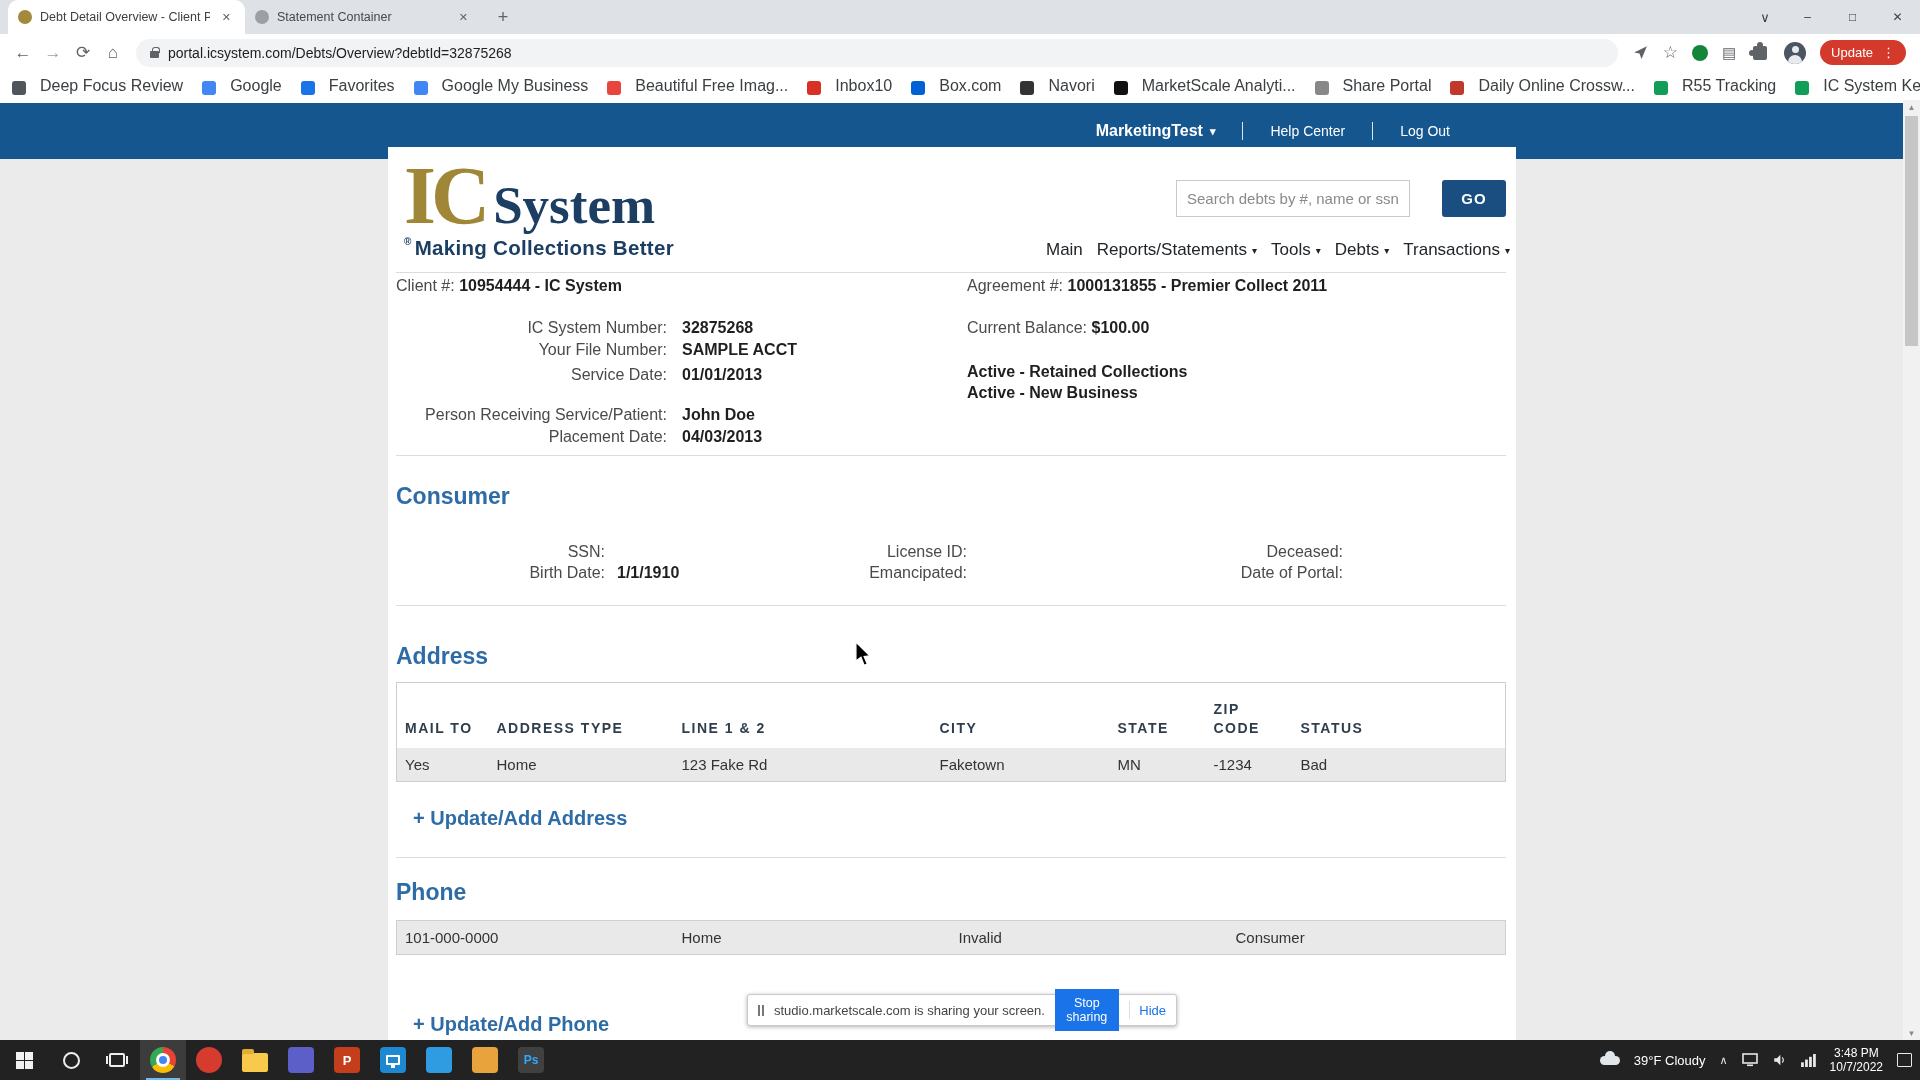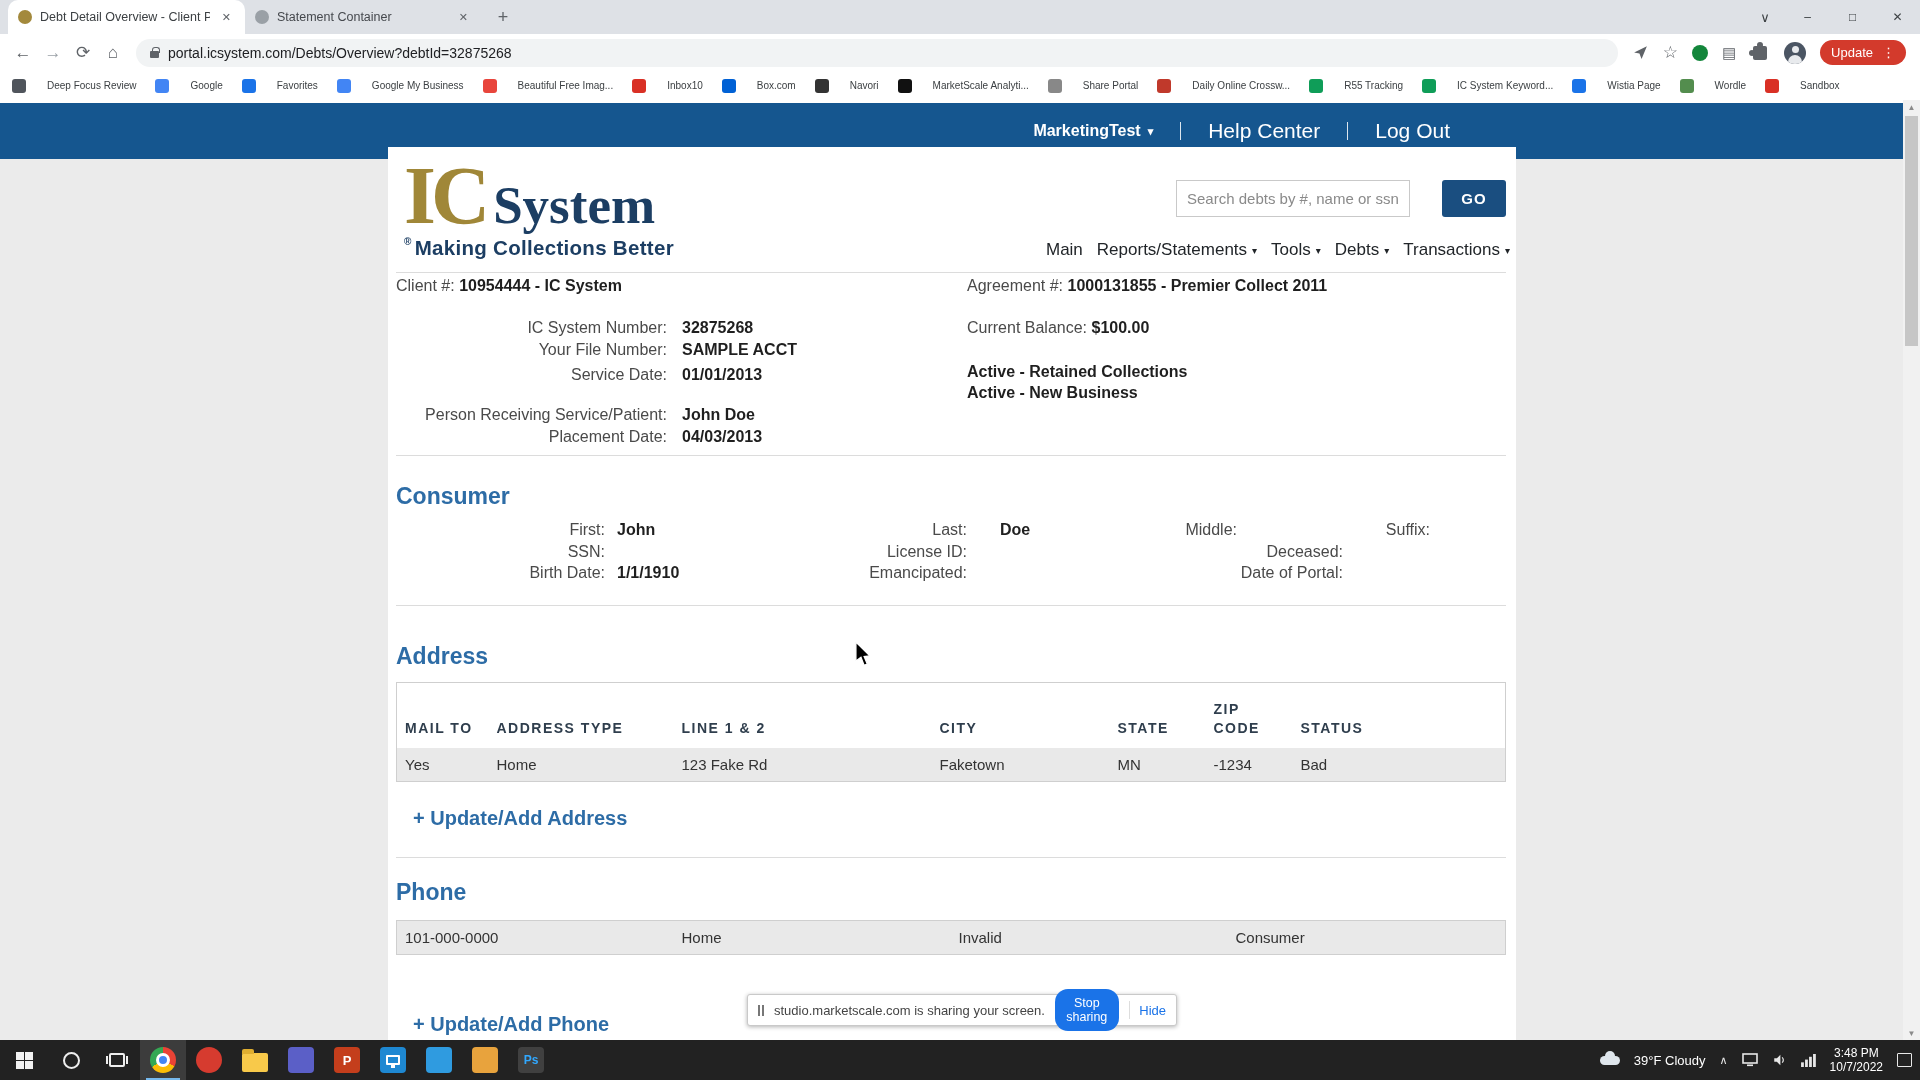--- a/index.html
+++ b/index.html
@@ -34,29 +34,29 @@
   .puzzle::before { content:''; position:absolute; top:-4px; left:4px; width:6px; height:6px; border-radius:50%; background:#5f6368; }
   .puzzle::after { content:''; position:absolute; left:-4px; top:4px; width:6px; height:6px; border-radius:50%; background:#5f6368; }
   .avatar { width:22px; height:22px; border-radius:50%; background:#4b5563; position:relative; overflow:hidden; }
   .avatar::before { content:''; position:absolute; top:4px; left:7.5px; width:7px; height:7px; border-radius:50%; background:#e8eaed; }
   .avatar::after { content:''; position:absolute; top:13px; left:4px; width:14px; height:9px; border-radius:7px 7px 0 0; background:#e8eaed; }
   .update-pill { height:25px; border-radius:13px; background:#d33a2c; color:#fff; display:flex; align-items:center; gap:9px; padding:0 11px; font-size:13px; }
   .update-pill .dots { font-size:13px; }
 
   
   .bookmarks { position:absolute; top:71px; left:0; right:0; height:29px; background:#fff; display:flex; align-items:center; gap:19px; padding:0 12px; }
-  .bm { display:flex; align-items:center; gap:21px; font-size:10px; color:#3c4043; white-space:nowrap; }
+  .bm { display:flex; align-items:flex-end; gap:14px; font-size:16px; color:#3c4043; white-space:nowrap; }
   .bm-ico { width:14px; height:14px; border-radius:3px; flex:0 0 14px; }
 
   
   .viewport { position:absolute; top:100px; left:0; right:0; bottom:40px; background:#ebebeb; overflow:hidden; }
   .white-gap { position:absolute; top:0; left:0; right:0; height:3px; background:#fff; }
   .bluebar { position:absolute; top:3px; left:0; right:0; height:56px; background:#15568f; }
   .bluebar-inner { position:absolute; left:396px; width:1110px; height:100%; display:flex; align-items:center; justify-content:flex-end; padding-right:29px; color:#fff; }
-  .bb-item { font-size:21px; padding:0 27px; display:flex; align-items:center; gap:7px; }
+  .bb-item { font-size:14px; padding:0 27px; display:flex; align-items:center; gap:7px; }
   .bb-item.account { font-weight:bold; font-size:16px; }
   .bb-divider { width:1px; height:18px; background:rgba(255,255,255,.85); }
   .bb-caret { font-size:11px; }
 
   .card { position:absolute; left:388px; top:47px; width:1128px; height:893px; background:#fff; }
 
   
   .logo { position:absolute; left:16px; top:10px; }
   .logo-row { display:flex; align-items:baseline; }
   .logo-ic { font-family:"Liberation Serif",serif; font-weight:bold; font-size:82px; line-height:78px; color:#a08738; letter-spacing:-5px; }
@@ -113,21 +113,21 @@
   table.data th { background:#fff; text-align:left; vertical-align:bottom; font-size:14px; font-weight:bold; letter-spacing:1.5px; color:#2f3e4d; padding:8px 8px 10px; line-height:19px; }
   .addr-table th { height:65px; }
   .phone-table th { height:38px; padding-top:10px; }
   table.data td { background:#e9e9e9; font-size:15px; color:#333; padding:8px 8px; height:34px; }
 
   
   .share-banner { position:absolute; left:747px; top:994px; width:430px; height:32px; background:#fff; border:1px solid #c9c9c9; border-radius:3px; box-shadow:0 1px 4px rgba(0,0,0,.3); display:flex; align-items:center; gap:10px; padding:0 10px; z-index:60; }
   .pause-icon { display:flex; gap:2px; }
   .pause-icon i { display:block; width:2px; height:11px; background:#777; }
   .share-text { font-size:13px; color:#444; white-space:nowrap; }
-  .stop-btn { background:#1a73e8; color:#fff; border:none; border-radius:13px; font-size:12.5px; padding:7px 11px; font-family:"Liberation Sans",sans-serif; }
+  .stop-btn { background:#1a73e8; color:#fff; border:none; border-radius:0; font-size:12.5px; padding:7px 11px; font-family:"Liberation Sans",sans-serif; }
   .sb-divider { width:1px; height:18px; background:#ddd; }
   .hide-btn { color:#1a73e8; font-size:13px; }
 
   
   .scrollbar { position:absolute; right:0; top:100px; bottom:40px; width:17px; background:#f1f1f1; z-index:30; display:flex; flex-direction:column; align-items:center; }
   .sb-arrow { font-size:8px; color:#8a8a8a; height:14px; display:flex; align-items:center; }
   .sb-thumb { position:absolute; top:16px; left:2px; width:13px; height:230px; background:#c6c6c6; }
   .sb-arrow.down { position:absolute; bottom:0; }
 
   
@@ -350,30 +350,20 @@
       <div class="f-lbl ft5">Placement Date:</div>
       <div class="f-val ft5">04/03/2013</div>
 
       <div class="s-line balance"><span>Current Balance:</span> <span class="s-val">$100.00</span></div>
       <div class="status-line st1">Active - Retained Collections</div>
       <div class="status-line st2">Active - New Business</div>
 
       <div class="rule rule2"></div>
 
       <div class="sec-h h-consumer">Consumer</div>
-      <div class="c-row row1">
-        <span class="lbl lc1">First:</span>
-          <span class="val vc1">John</span>
-        <span class="lbl lc2">Last:</span>
-          <span class="val vc2">Doe</span>
-        <span class="lbl lc3a">Middle:</span>
-          <span class="val vc3a"></span>
-        <span class="lbl lc4">Suffix:</span>
-          <span class="val vc4"></span>
-      </div>
       <div class="c-row row2">
         <span class="lbl lc1">SSN:</span>
           <span class="val vc1"></span>
         <span class="lbl lc2">License ID:</span>
           <span class="val vc2"></span>
         <span class="lbl lc3b">Deceased:</span>
           <span class="val vc3b"></span>
       </div>
       <div class="c-row row3">
         <span class="lbl lc1">Birth Date:</span>

